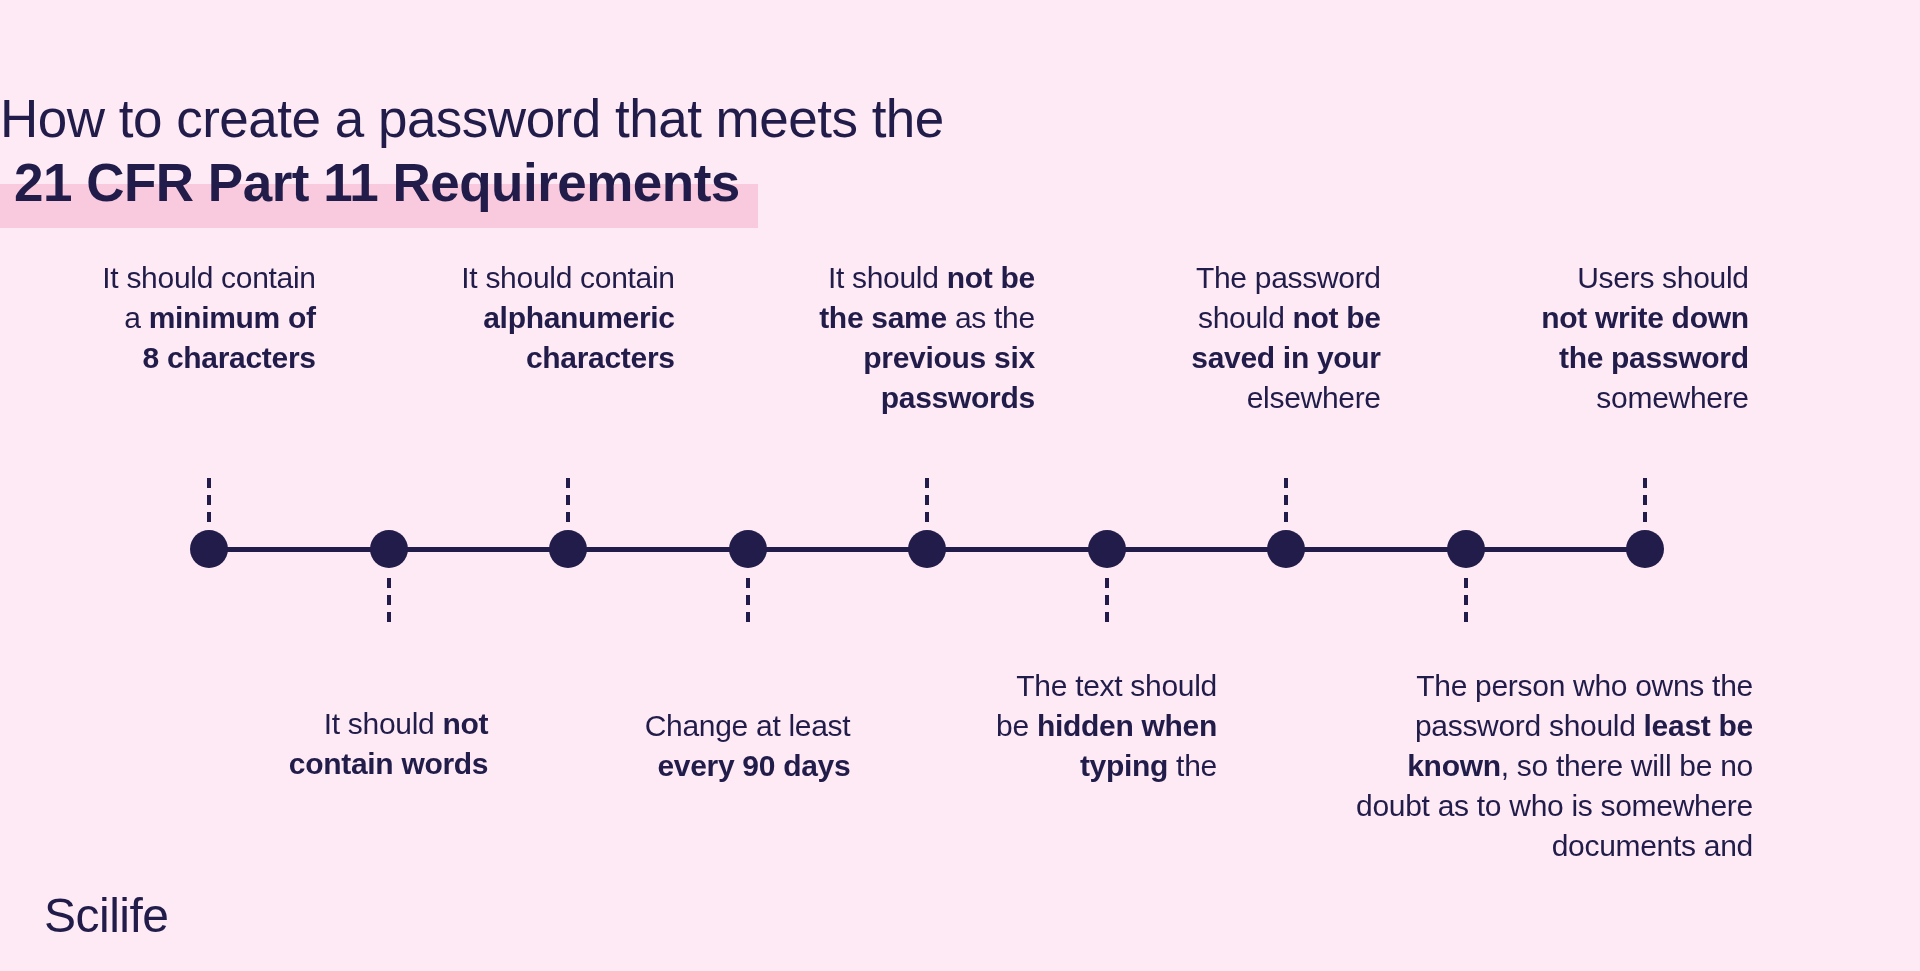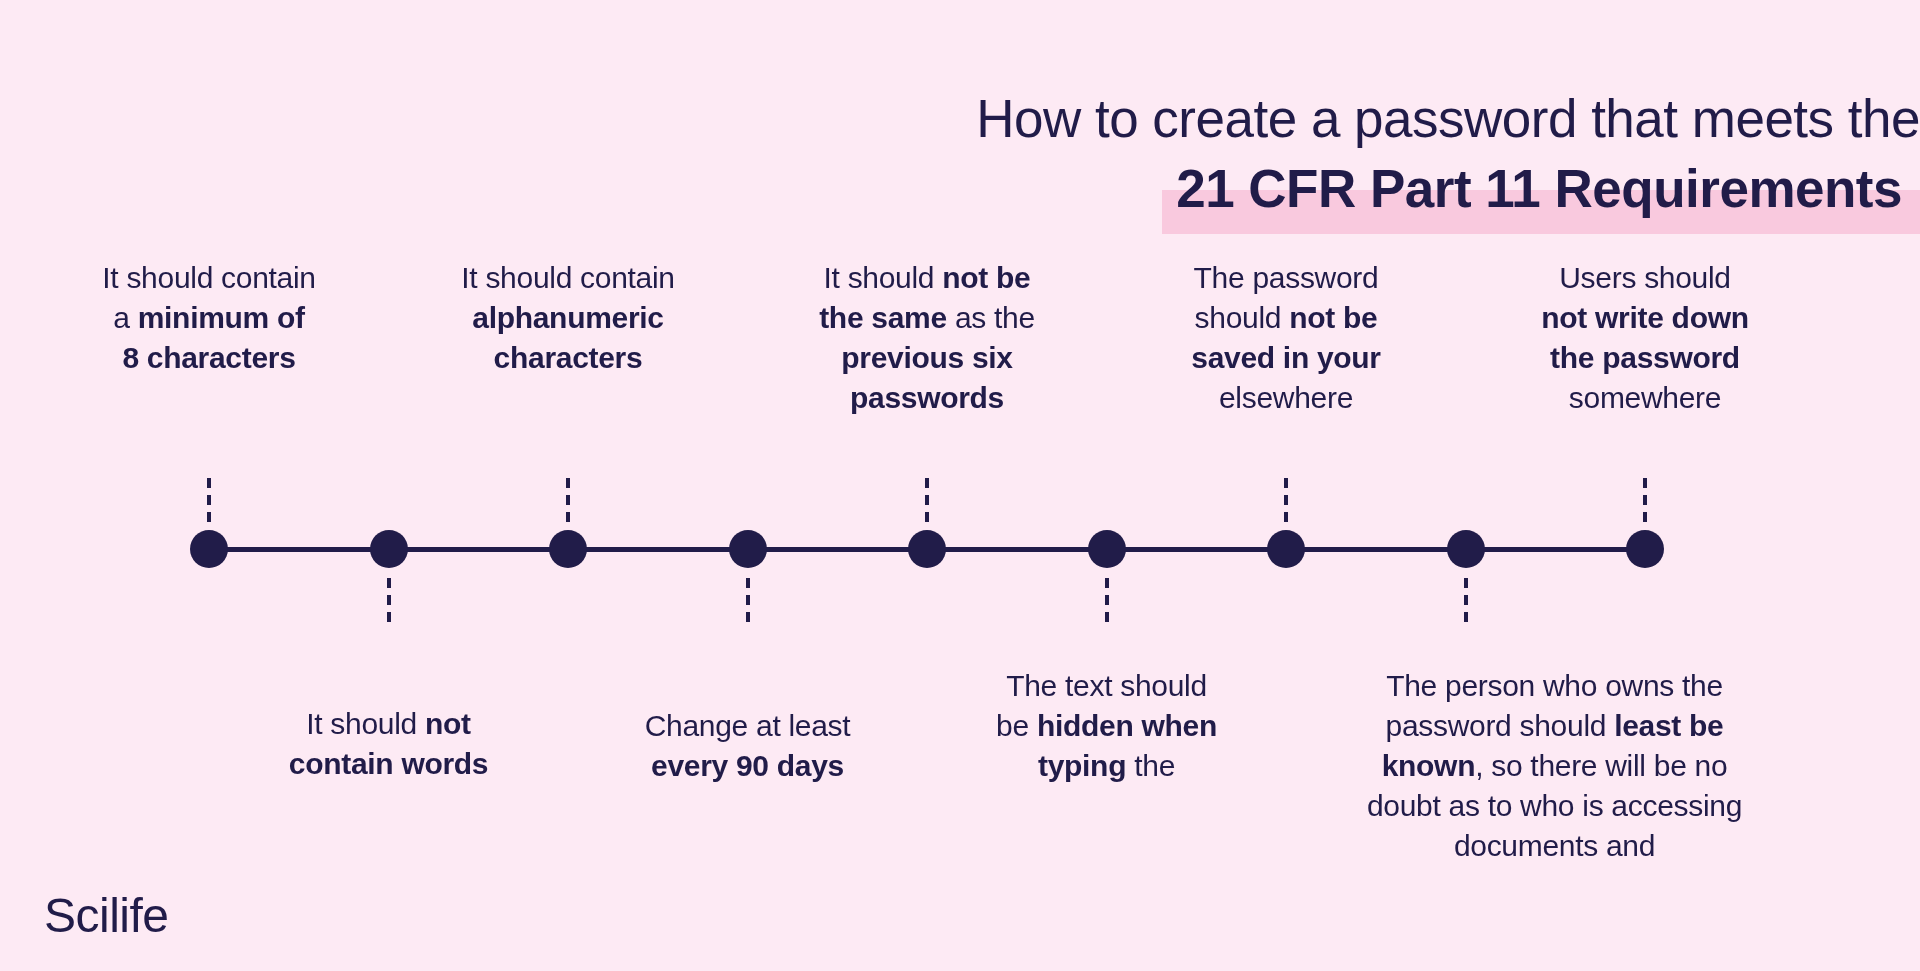--- a/index.html
+++ b/index.html
@@ -6,26 +6,26 @@
   .canvas{
     position:relative;
     width:1920px;height:971px;
     background:var(--bg,#fdeaf4);
     font-family:"Liberation Sans", sans-serif;
     color:var(--ink,#211c49);
     overflow:hidden;
   }
   .title{
     position:absolute;top:52px;left:0;width:100%;
-    text-align:right;
+    text-align:left;
     font-size:53px;line-height:62px;font-weight:400;
     letter-spacing:-0.5px;
   }
   .title-line1{display:block;}
-  .title-line2{display:block;margin-top:8px;}
+  .title-line2{display:block;margin-top:2px;}
   .hl-span{
     display:inline-block;
     font-weight:700;
     padding:0 18px 14px 14px;
     background:linear-gradient(to bottom, transparent 42%, var(--hl,#f9c9de) 42%);
   }
   .tl-line{
     position:absolute;
     left:209px;top:547px;
     width:1436px;height:5px;
@@ -41,21 +41,21 @@
   .dash{
     position:absolute;
     width:4px;height:45px;
     transform:translateX(-50%);
     background:repeating-linear-gradient(to bottom, var(--ink,#211c49) 0 10px, transparent 10px 17px);
   }
   .dash.top{top:478px;}
   .dash.bottom{top:578px;}
   .tl-label{
     position:absolute;
-    text-align:center;
+    text-align:right;
     font-size:30px;line-height:40px;
     letter-spacing:-0.3px;
     transform:translateX(-50%);
     white-space:nowrap;
   }
   .tl-label.top{top:258px;}
   .tl-label.bottom{top:666px;}
   .lab-line{display:block;}
   .b{font-weight:700;}
   .logo{
@@ -126,21 +126,21 @@
         <span class="lab-line"><span>should </span><span class="b">not be</span></span>
         <span class="lab-line"><span class="b">saved in your</span></span>
         <span class="lab-line"><span>elsewhere</span></span>
       </div>
       <div class="dash bottom" style="left: 1465.5px;"></div>
       <div class="dot" style="left: 1465.5px;"></div>
       <div class="tl-label bottom" style="left: 1554.5px;">
         <span class="lab-line"><span>The person who owns the</span></span>
         <span class="lab-line"><span>password should </span><span class="b">least be</span></span>
         <span class="lab-line"><span class="b">known</span><span>, so there will be no</span></span>
-        <span class="lab-line"><span>doubt as to who is accessing</span></span>
+        <span class="lab-line"><span>doubt as to who is somewhere</span></span>
         <span class="lab-line"><span>documents and</span></span>
       </div>
       <div class="dash top" style="left: 1645px;"></div>
       <div class="dot" style="left: 1645px;"></div>
       <div class="tl-label top" style="left: 1645px;">
         <span class="lab-line"><span>Users should</span></span>
         <span class="lab-line"><span class="b">not write down</span></span>
         <span class="lab-line"><span class="b">the password</span></span>
         <span class="lab-line"><span>somewhere</span></span>
       </div>

